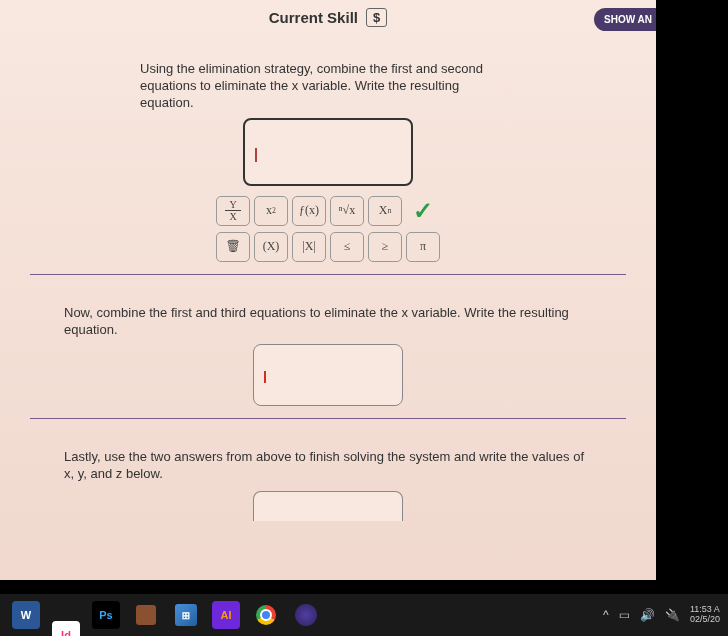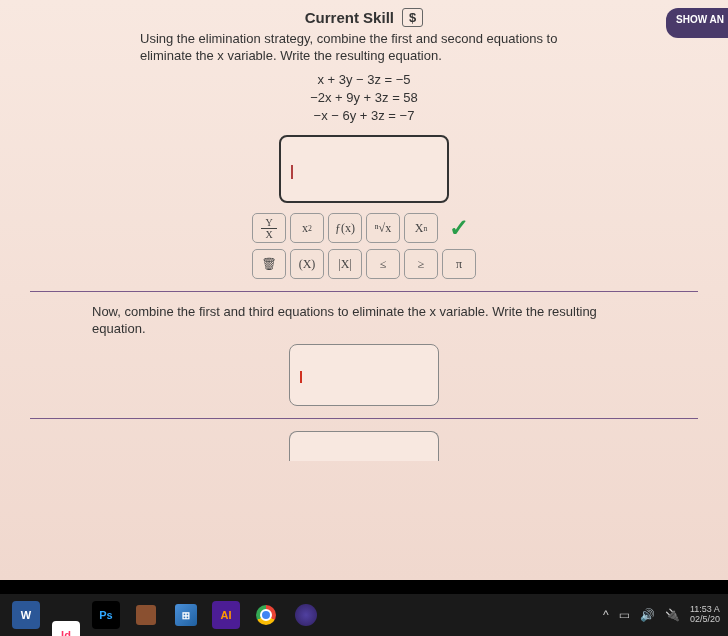--- a/index.html
+++ b/index.html
@@ -6,21 +6,21 @@
     body {
       font-family: Arial, sans-serif;
       background: #000;
       width: 728px;
       height: 636px;
       overflow: hidden;
       position: relative;
     }
     .screen {
       background: linear-gradient(to bottom, #f8e8e0 0%, #f0d8ce 100%);
-      width: 728px;
+      width: 656px;
       height: 580px;
       position: relative;
       overflow: hidden;
     }
     .header {
       display: flex;
       justify-content: center;
       align-items: center;
       padding: 8px 0 4px;
       gap: 8px;
@@ -41,31 +41,32 @@
       background: #f8e8e0;
     }
     .show-answer {
       position: absolute;
       right: 0;
       top: 8px;
       background: #4a3a6a;
       color: #fff;
       font-size: 10px;
       font-weight: bold;
-      padding: 6px 4px 13px 10px;
+      padding: 6px 4px 6px 10px;
       border-radius: 12px 0 0 12px;
     }
     .content {
       padding: 0 140px;
     }
     .prompt {
       font-size: 13px;
       color: #333;
       line-height: 1.3;
       margin-bottom: 6px;
+      margin-top: 30px;
     }
     .equations {
       text-align: center;
       font-size: 13px;
       color: #333;
       line-height: 1.4;
       margin-bottom: 10px;
       font-family: Arial, sans-serif;
     }
     .input-box {
@@ -126,21 +127,21 @@
       font-size: 24px;
       color: #2a9d4a;
       font-weight: bold;
     }
     .divider {
       border: none;
       border-top: 1px solid #7a5a8a;
       margin: 12px 30px;
     }
     .section2, .section3 {
-      padding: 0 92px;
+      padding: 0 64px;
     }
     .input-box.partial {
       width: 150px;
       height: 30px;
       border: 1.5px solid #888;
       border-bottom: none;
       border-radius: 8px 8px 0 0;
       margin-top: 8px;
     }
     .taskbar {
@@ -164,21 +165,21 @@
       justify-content: center;
       font-size: 11px;
       font-weight: bold;
       color: #fff;
     }
     .word { background: #2b5797; }
     .indesign { background: #ffffff; color: #ff3366; margin-top: 40px; }
     .ps { background: #000000; color: #31a8ff; }
     .calc { background: transparent; }
     .calc-inner { width: 22px; height: 22px; background: linear-gradient(135deg, #4a90d9, #2060a0); border-radius: 3px; display:flex; align-items:center; justify-content:center; font-size:10px;}
-    .ai { background: #4c1d95; color: #ff9a00; }
+    .ai { background: #6d28d9; color: #ff9a00; }
     .chrome { position: relative; }
     .chrome-circle { width:20px; height:20px; border-radius:50%; background: conic-gradient(#ea4335 0 120deg, #fbbc05 120deg 240deg, #34a853 240deg 360deg); position:relative;}
     .chrome-circle::after{content:'';position:absolute;top:4px;left:4px;width:12px;height:12px;background:#4285f4;border-radius:50%;border:2px solid #fff;box-sizing:border-box;}
     .purple-app { width:22px; height:22px; border-radius:50%; background: radial-gradient(circle, #5040a0, #302060); }
     .tray {
       margin-left: auto;
       display: flex;
       align-items: center;
       gap: 10px;
       color: #ccc;
@@ -195,25 +196,20 @@
 <div class="screen">
 
   <div class="header">
     <span class="header-title">Current Skill</span>
     <span class="dollar-badge">$</span>
     <div class="show-answer">SHOW AN</div>
   </div>
 
   <div class="content">
     <div class="prompt">Using the elimination strategy, combine the first and second equations to eliminate the x variable. Write the resulting equation.</div>
-    <div class="equations">
-      <div>x + 3y − 3z = −5</div>
-      <div>−2x + 9y + 3z = 58</div>
-      <div>−x − 6y + 3z = −7</div>
-    </div>
     <div class="input-box">
       <div class="cursor"></div>
     </div>
 
     <div class="toolbar">
       <div class="tool-btn frac">
         <span>Y</span>
         <div class="frac-line"></div>
         <span>X</span>
       </div>
@@ -244,20 +240,21 @@
   <div class="section2">
     <div class="prompt">Now, combine the first and third equations to eliminate the x variable. Write the resulting equation.</div>
     <div class="input-box small">
       <div class="cursor red"></div>
     </div>
   </div>
 
   <hr class="divider">
 
   <div class="section3">
+    <div class="prompt">Lastly, use the two answers from above to finish solving the system and write the values of x, y, and z below.</div>
     <div class="input-box partial"></div>
   </div>
 
 </div>
 
 <div class="taskbar">
   <div class="task-icon word">W</div>
   <div class="task-icon indesign">Id</div>
   <div class="task-icon ps">Ps</div>
   <div class="task-icon">

